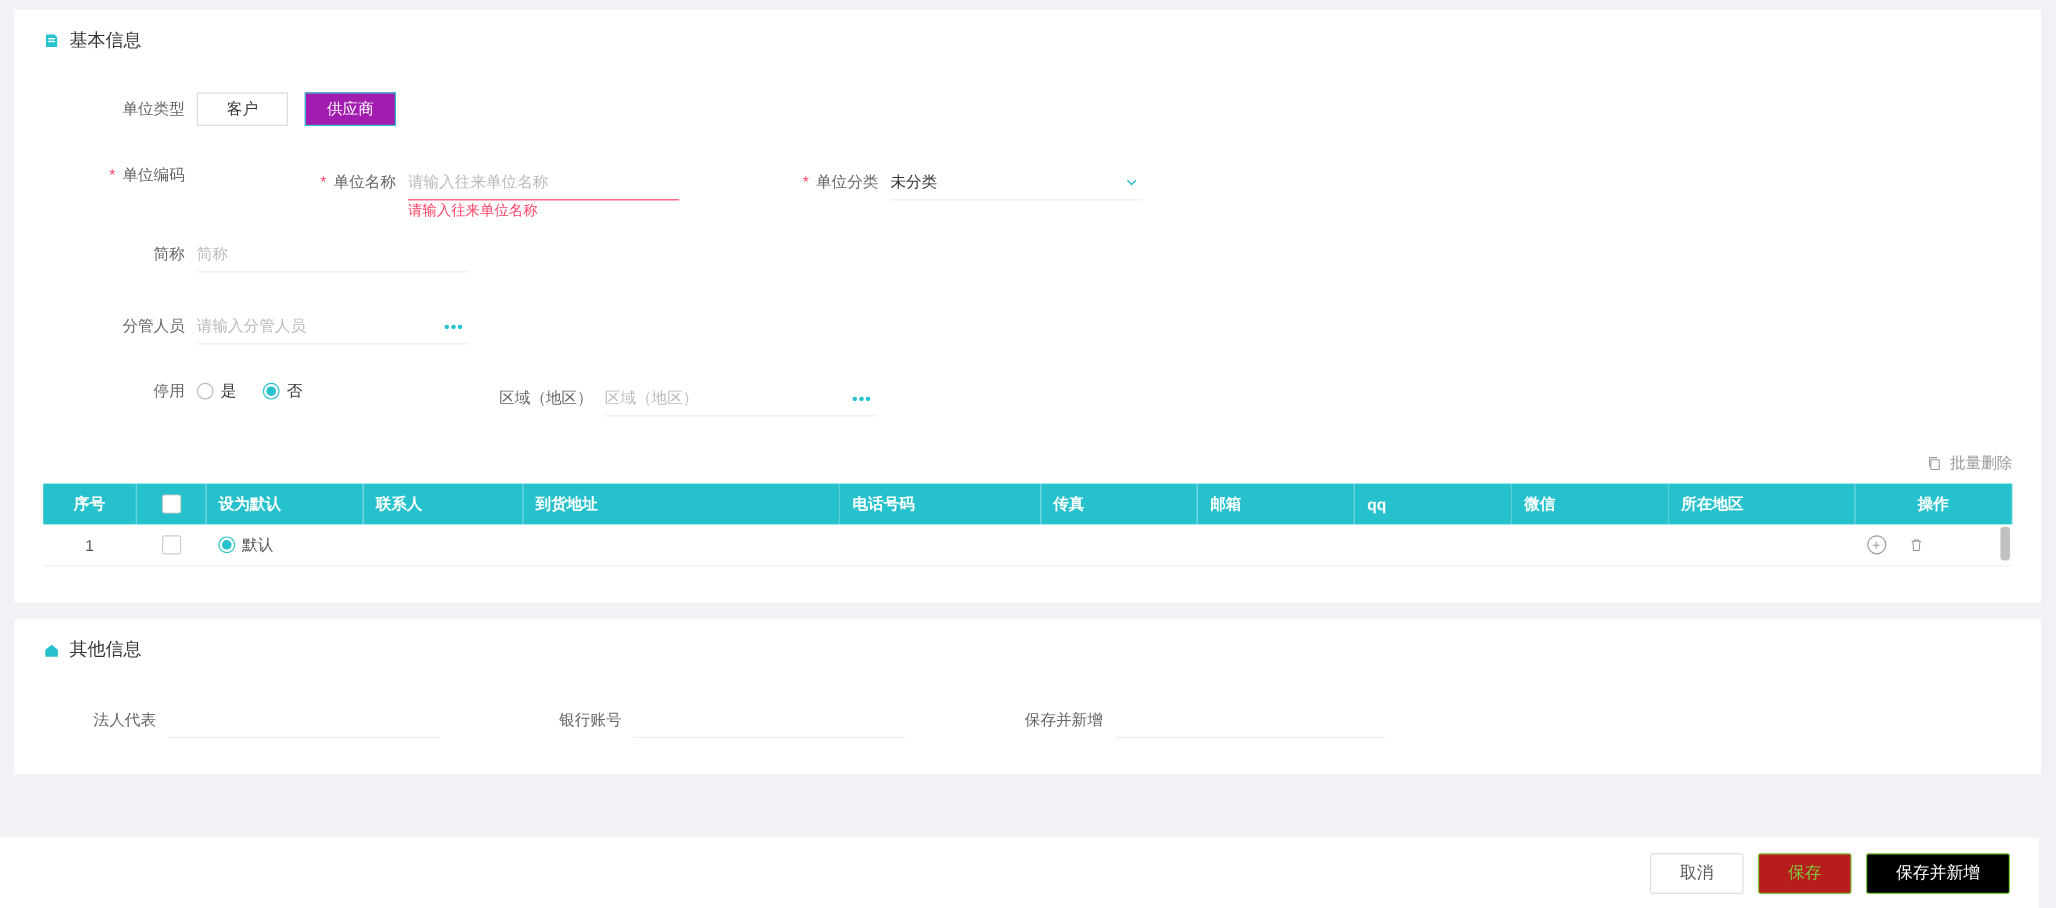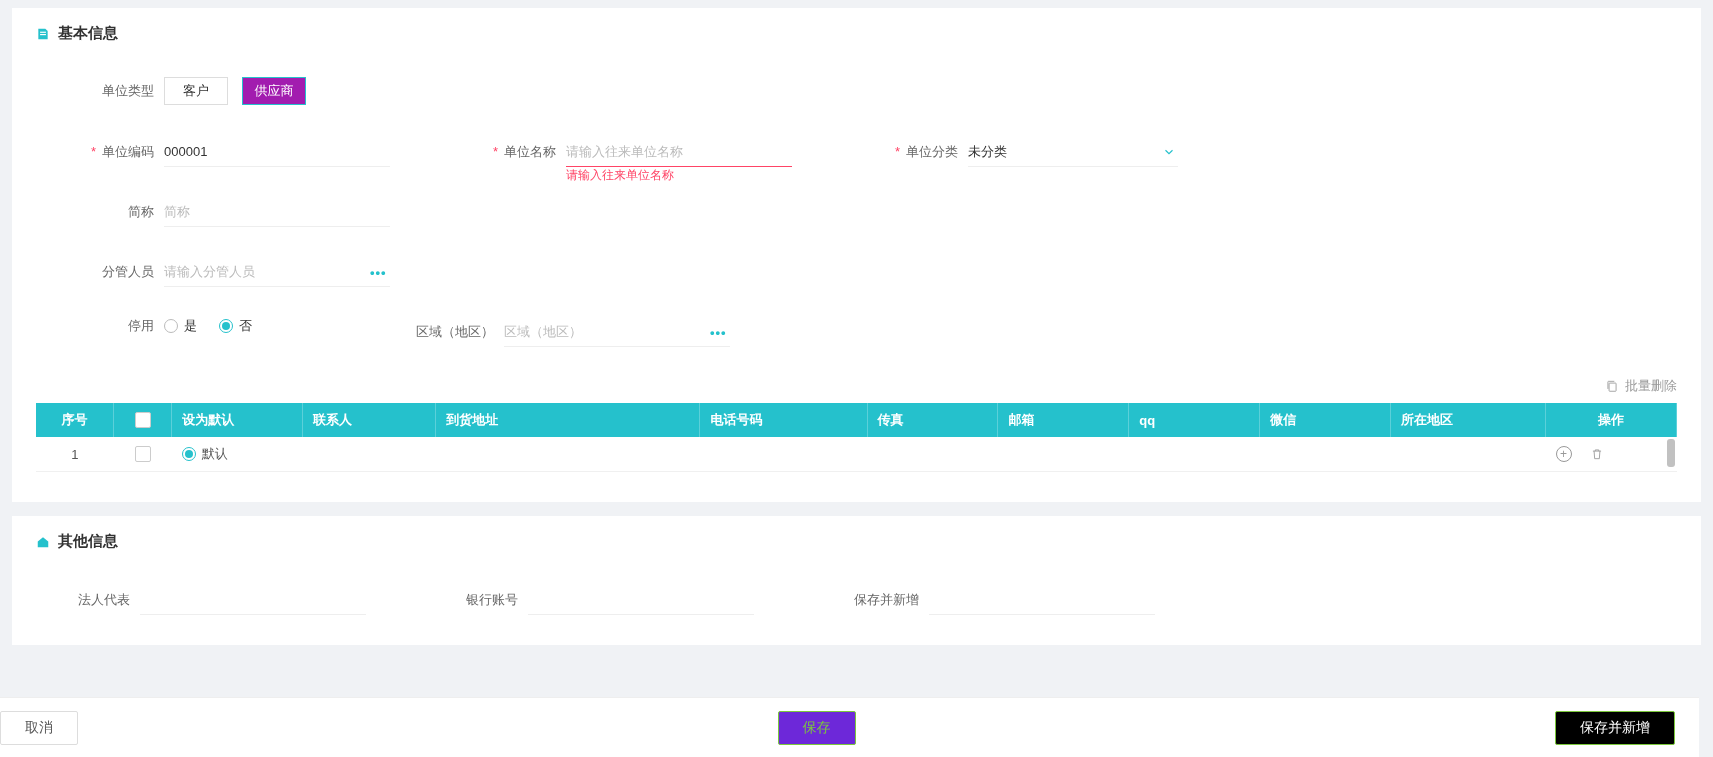--- a/index.html
+++ b/index.html
@@ -11,30 +11,30 @@
   width: 1713px;
   height: 757px;
   overflow: hidden;
   position: relative;
 }
 .page-scroll { width: 100%; height: 100%; overflow-y: scroll; padding: 8px 12px 80px 12px; }
 ::-webkit-scrollbar { width: 14px; }
 ::-webkit-scrollbar-track { background: #f0f0f0; }
 ::-webkit-scrollbar-thumb { background: #c1c1c1; border-radius: 2px; }
 .panel { background: #fff; padding: 16px 24px 30px 24px; margin-bottom: 14px; }
-.panel-header { display: flex; align-items: center; font-size: 15px; font-weight: 700; color: #333; margin-bottom: 34px; }
+.panel-header { display: flex; align-items: center; font-size: 15px; font-weight: 400; color: #333; margin-bottom: 34px; }
 .panel-icon { width: 14px; height: 14px; margin-right: 8px; fill: #25c1cc; }
 .form-area { padding-left: 42px; }
 .form-row { display: flex; margin-bottom: 30px; align-items: flex-start; min-height: 30px; }
 .form-field { display: flex; align-items: center; margin-right: 90px; position: relative; }
 .form-label { width: 76px; text-align: right; margin-right: 10px; color: #666; font-size: 13px; white-space: nowrap; }
 .required::before { content: "*"; color: #f46; margin-right: 6px; }
 .toggle-group { display: flex; }
 .toggle-btn {
-  width: 64px; height: 28px; display: flex; align-items: center; justify-content: center;
+  width: 76px; height: 28px; display: flex; align-items: center; justify-content: center;
   border: 1px solid #ddd; cursor: pointer; font-size: 13px; font-family: Liberation Mono, monospace;
 }
 .toggle-btn.active { background: #fff; color: #333; }
 .toggle-btn.supplier { background: #a21caf; color: #fff; border-color: #25c1cc; margin-left: 14px; }
 .text-input {
   width: 226px; height: 30px; border: none; border-bottom: 1px solid #eee;
   outline: none; font-size: 13px; color: #333; padding: 2px 0;
 }
 .text-input.error { border-bottom-color: #f46; }
 .text-input::placeholder { color: #bbb; }
@@ -65,28 +65,28 @@
 .row-scroll-thumb { position: absolute; right: 2px; top: 2px; width: 8px; height: 28px; background: #c1c1c1; border-radius: 3px; }
 .row-actions { display: flex; justify-content: flex-start; align-items: center; gap: 18px; }
 .circ-plus {
   width: 16px; height: 16px; border: 1px solid #999; border-radius: 50%;
   display: flex; align-items: center; justify-content: center; color: #999; font-size: 12px; cursor: pointer;
 }
 .trash-icon { width: 14px; height: 14px; stroke: #999; fill: none; cursor: pointer; }
 .footer-bar {
   position: absolute; left: 0; bottom: 0; right: 14px; height: 60px;
   background: #fff; border-top: 1px solid #eee;
-  display: flex; align-items: center; justify-content: space-between; padding-right: 24px; gap: 12px;
+  display: flex; align-items: center; justify-content: flex-end; padding-right: 24px; gap: 12px;
 }
 .btn {
   height: 34px; padding: 0 24px; font-size: 14px; border-radius: 2px;
   cursor: pointer; display: flex; align-items: center; justify-content: center;
 }
 .btn-cancel { background: #fff; border: 1px solid #ddd; color: #555; }
-.btn-save { background: #6d28d9; border: 1px solid #7cc83c; color: #7cc83c; }
+.btn-save { background: #b91c1c; border: 1px solid #7cc83c; color: #7cc83c; }
 .btn-save-new { background: #000000; border: 1px solid #7cc83c; color: #fff; }
 .other-fields { display: flex; gap: 100px; padding-left: 42px; }
 .other-field { display: flex; align-items: center; }
 .other-label { margin-right: 10px; color: #666; font-size: 13px; }
 .dropdown-value { width: 210px; color: #333; display:inline-block; height:30px; line-height:30px; border-bottom:1px solid #eee; }
 .chev { cursor:pointer; }
 </style>
 </head>
 <body>
 
@@ -110,21 +110,20 @@
           <div class="toggle-group">
             <div class="toggle-btn active">客户</div>
             <div class="toggle-btn supplier">供应商</div>
           </div>
         </div>
       </div>
 
       <div class="form-row">
         <div class="form-field">
           <span class="form-label required">单位编码</span>
-          <input class="text-input" value="000001" style="">
         </div>
         <div class="form-field">
           <span class="form-label required">单位名称</span>
           <input class="text-input error" placeholder="请输入往来单位名称" style="">
           <span class="validation-msg">请输入往来单位名称</span>
         </div>
         <div class="form-field">
           <span class="form-label required">单位分类</span>
           <span class="dropdown-value">未分类</span>
           <svg class="chev" width="14" height="14" viewBox="0 0 24 24" style="margin-left:-16px">

